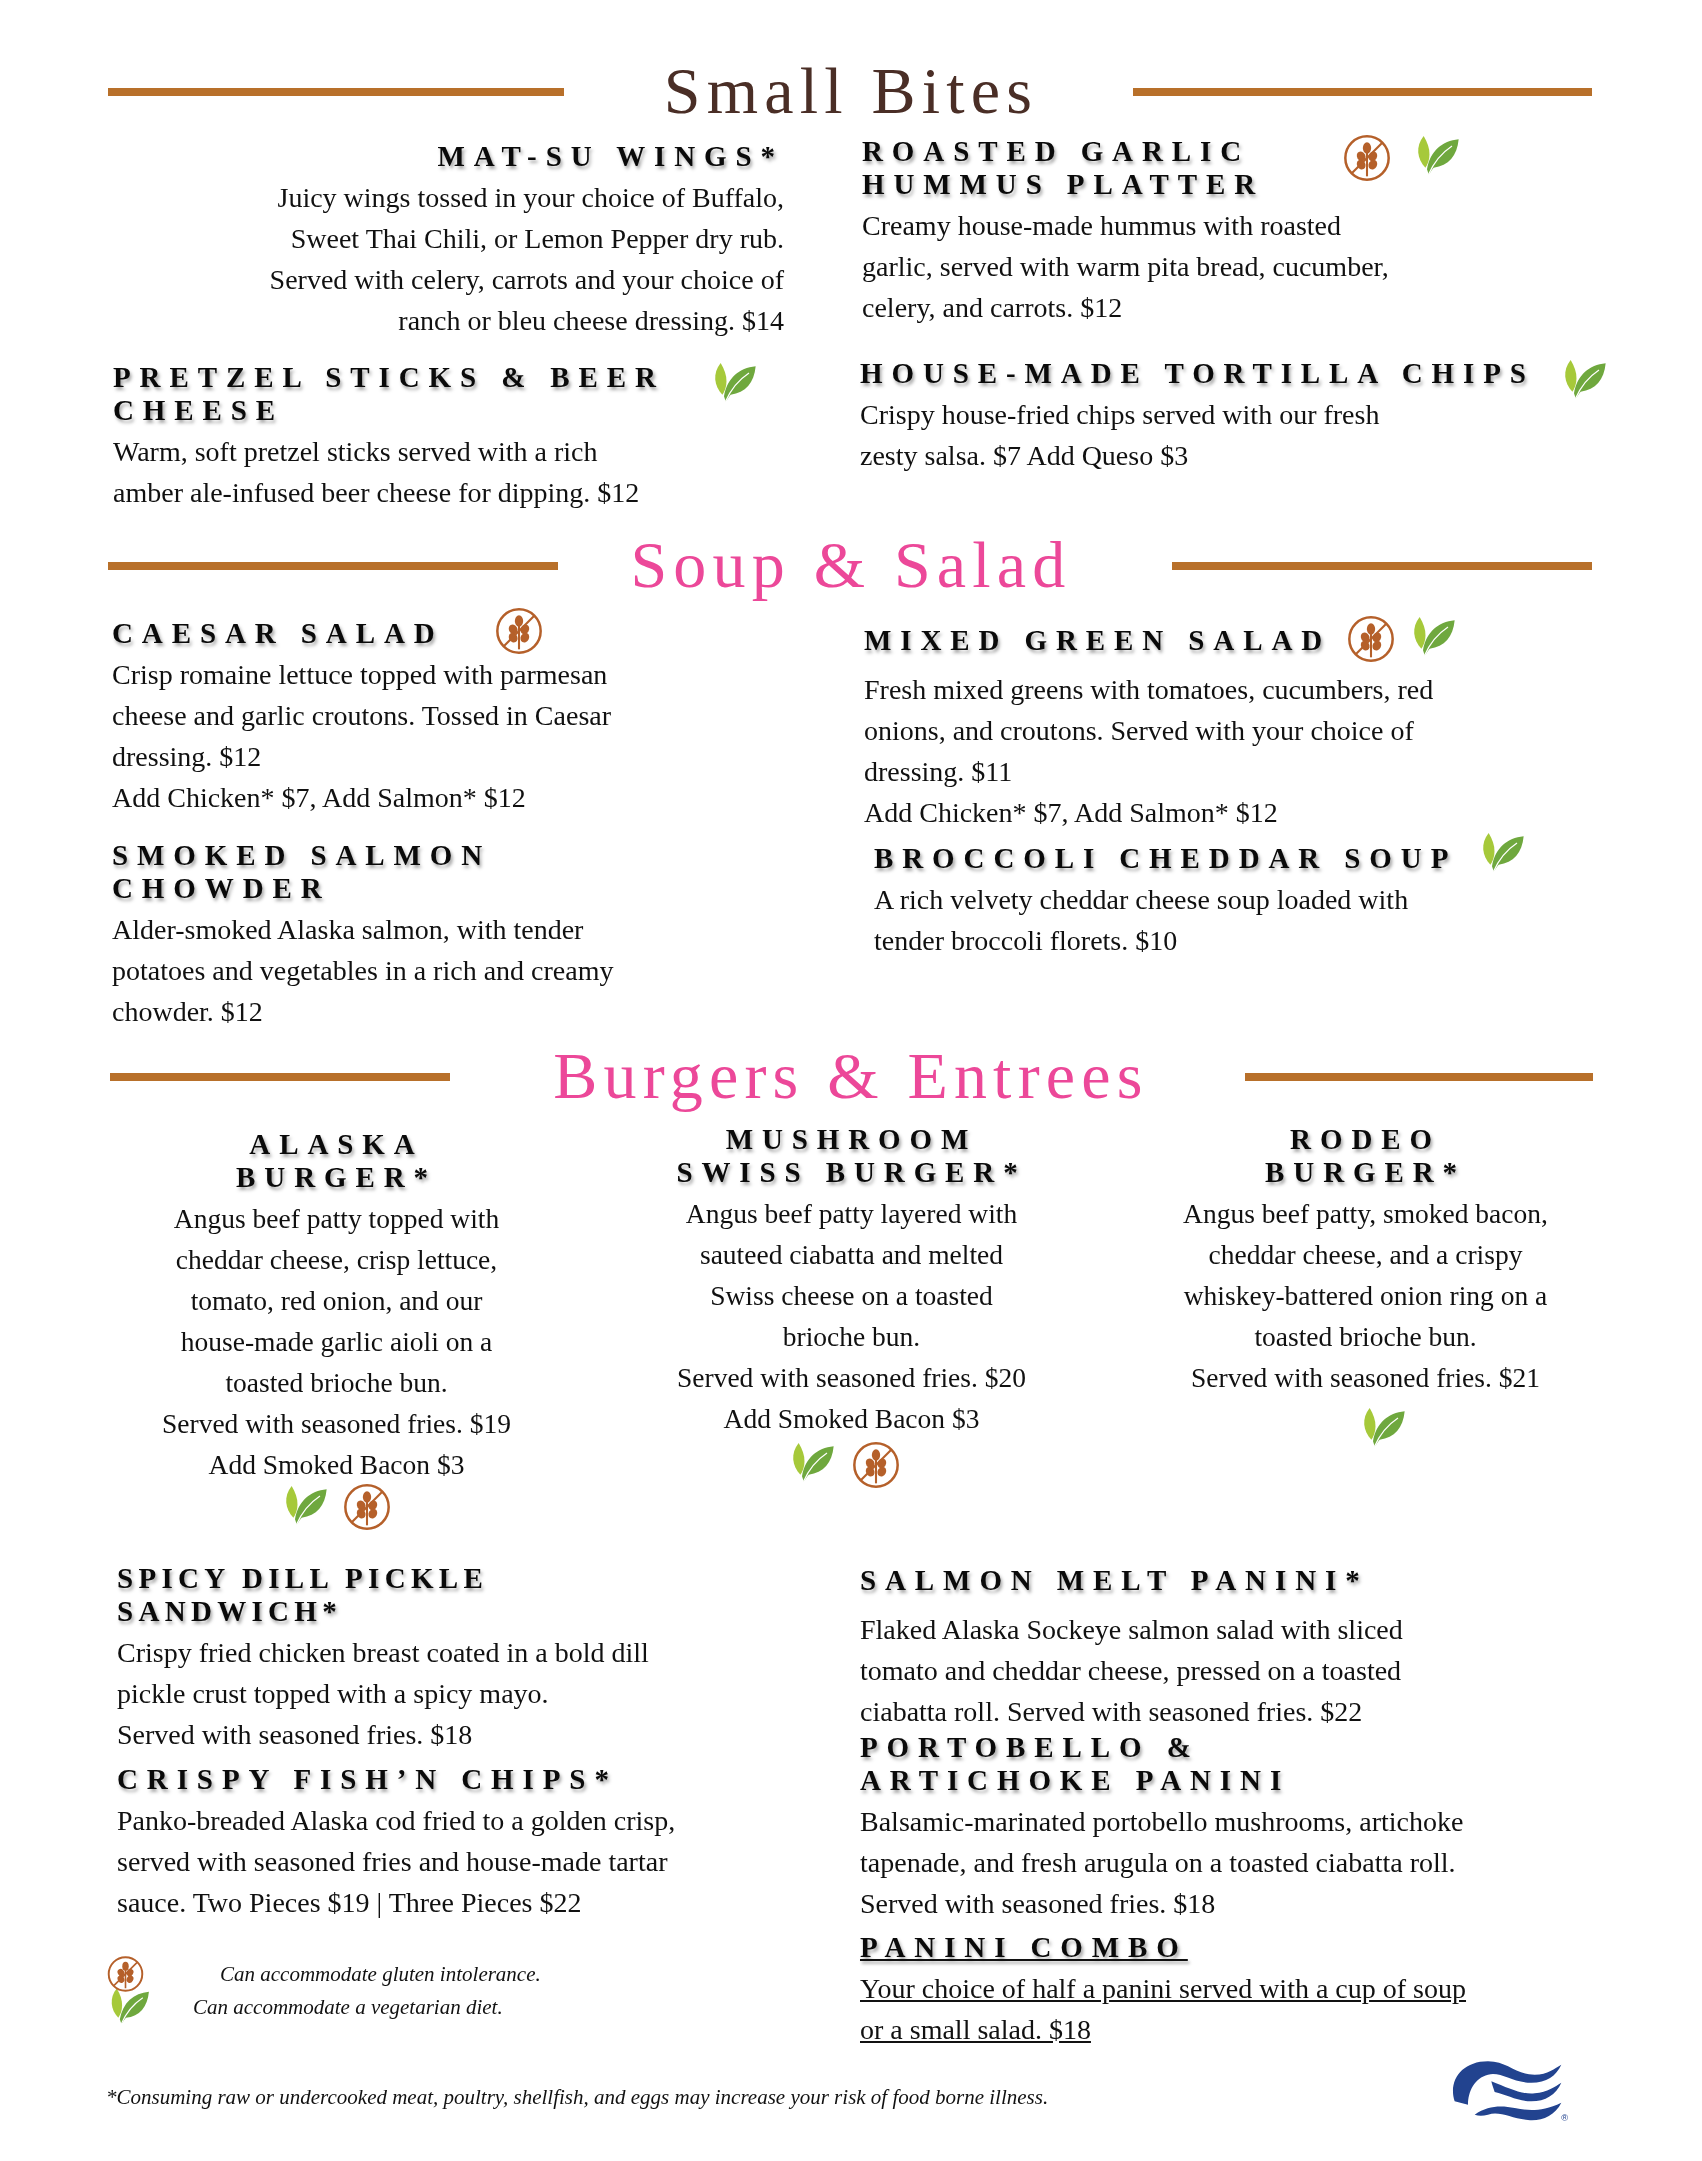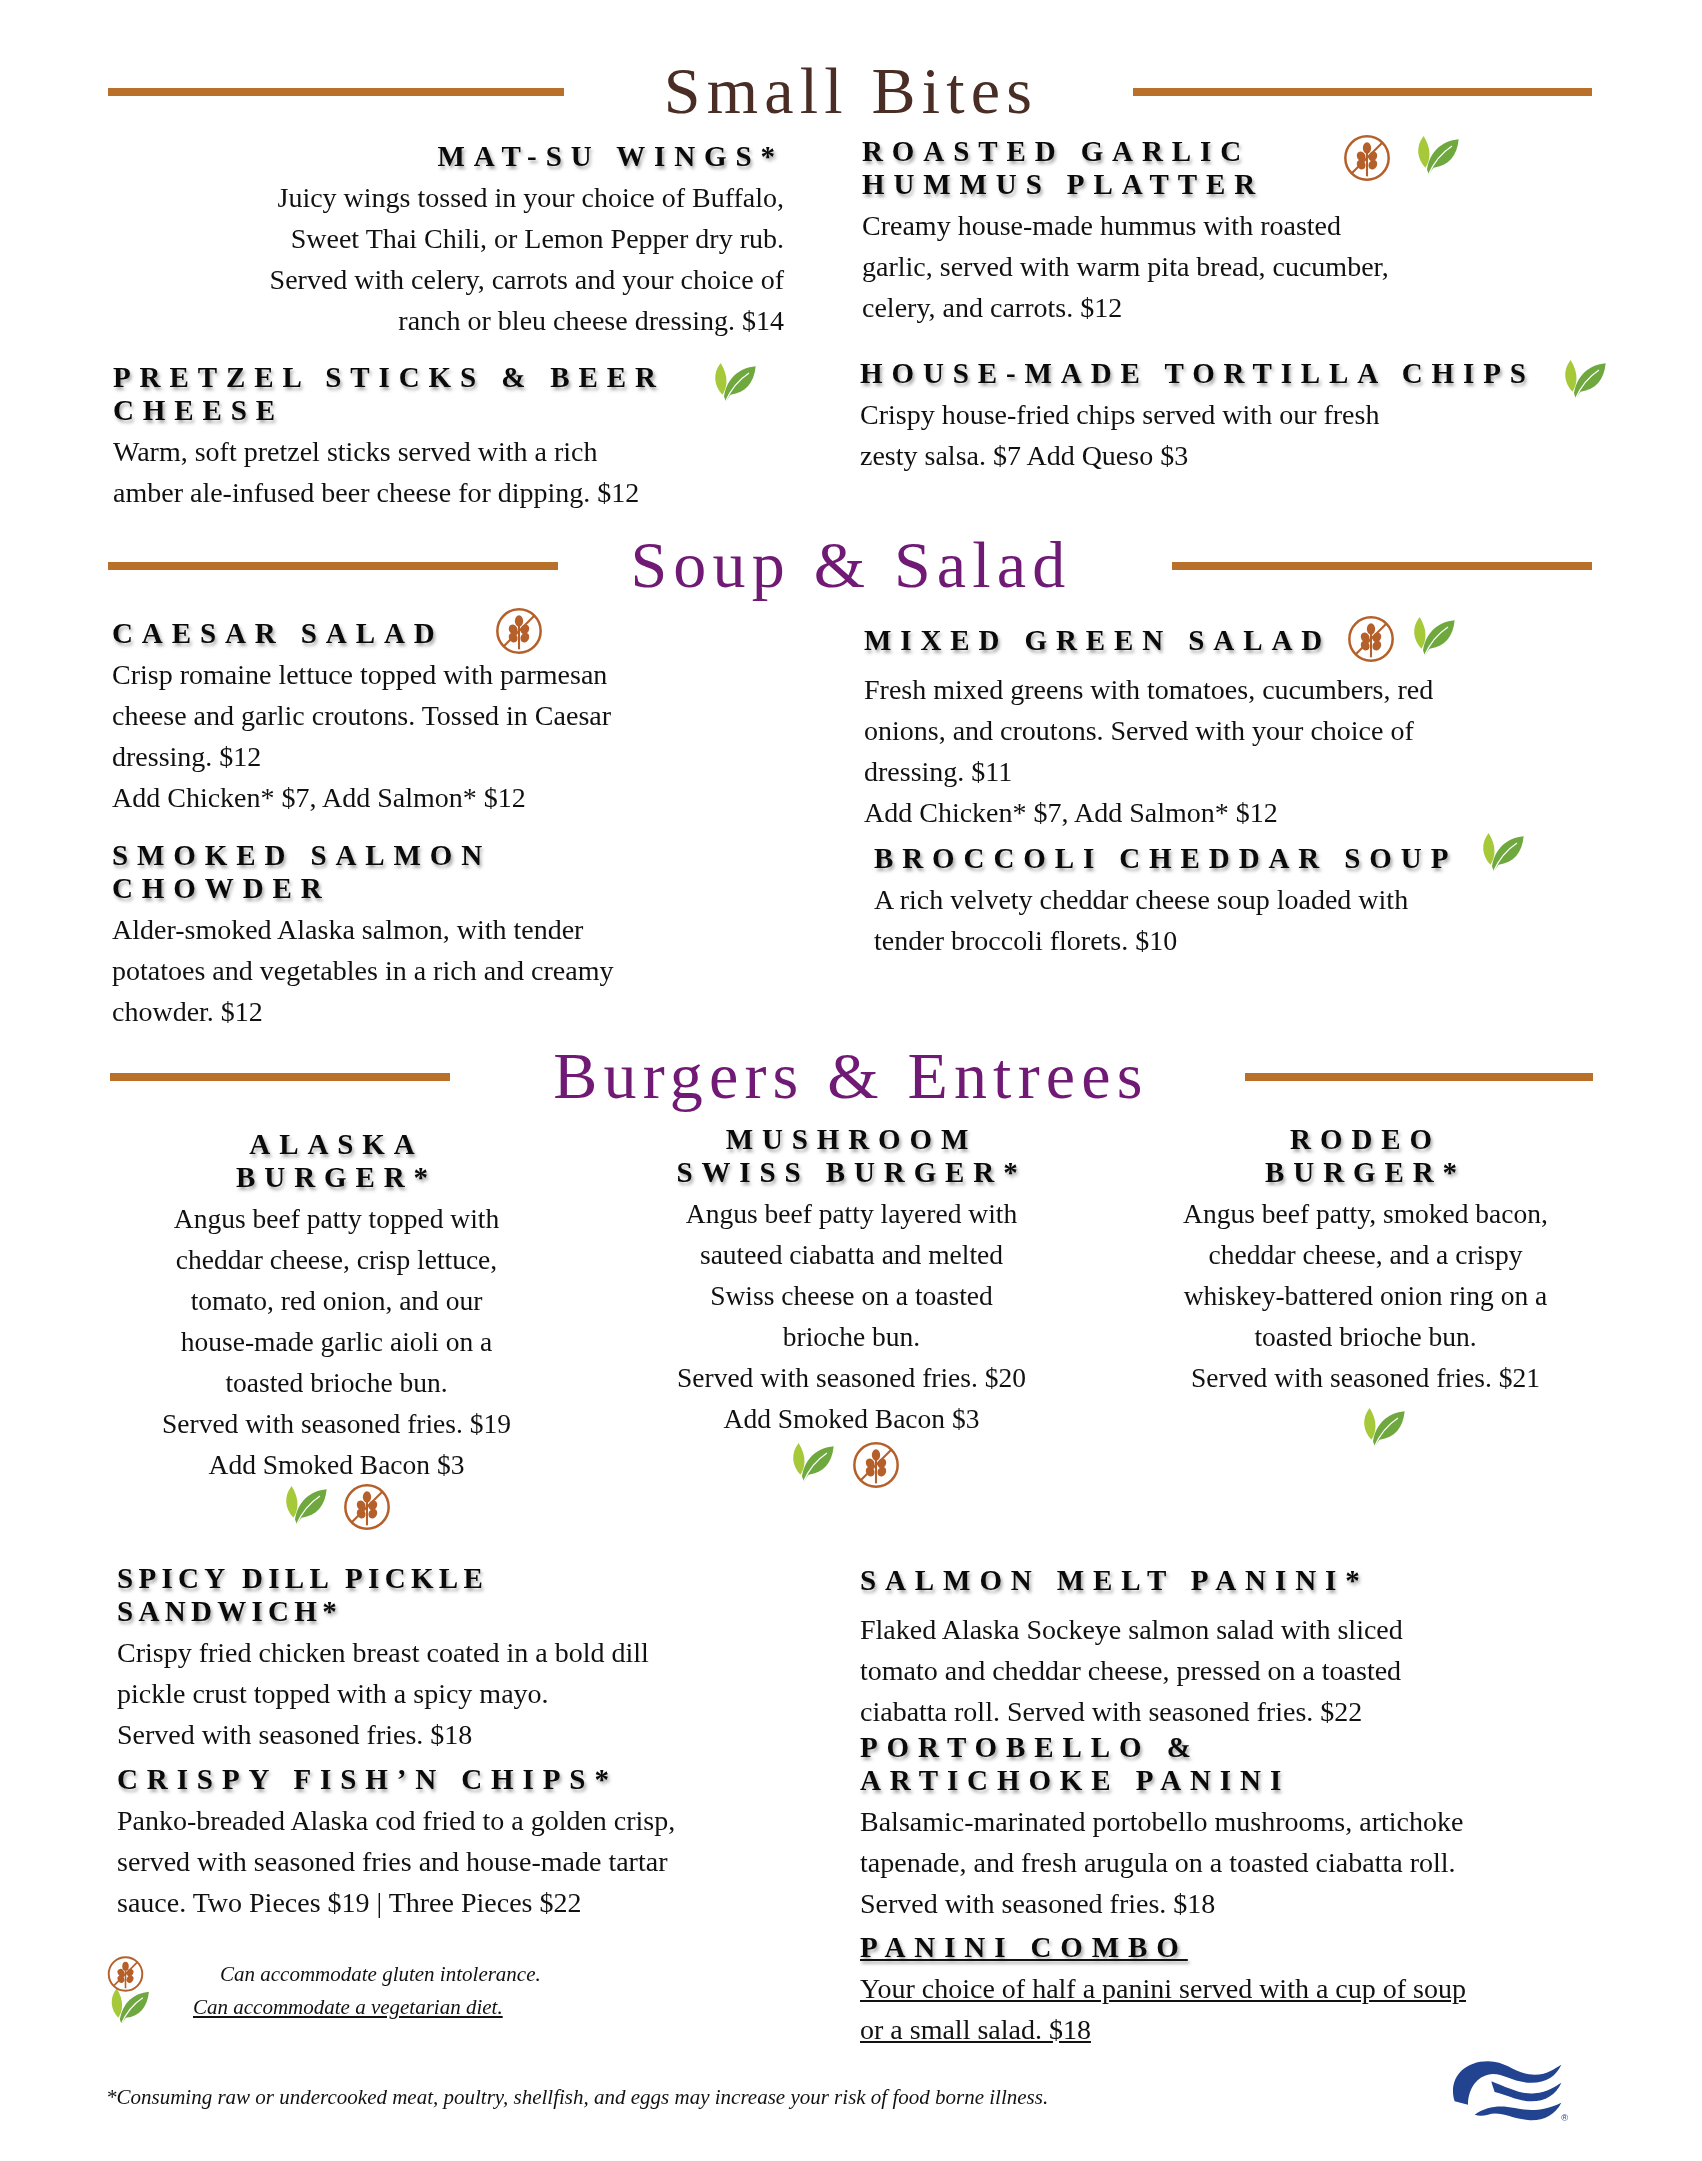--- a/index.html
+++ b/index.html
@@ -3,21 +3,21 @@
 <meta charset="utf-8">
 <style>
   * { box-sizing: border-box; margin: 0; padding: 0; }
   html, body { width: 1702px; height: 2162px; background: #ffffff; }
   body { position: relative; font-family: "Liberation Serif", "DejaVu Serif", serif; color: #111; overflow: hidden; }
 
   .section-header { position: absolute; left: 0; width: 1702px; height: 80px; }
   .section-header .bar { position: absolute; height: 8px; background: #b8702a; top: 50%; margin-top: -3.5px; }
   .section-header .title { position: absolute; top: 0; width: 100%; text-align: center; font-family: "Liberation Serif", serif; font-size: 66px; letter-spacing: 6.2px; line-height: 80px; }
   .title-brown { color: #4a2e26; }
-  .title-black { color: #701a75; }
+  .title-black { color: #ec4899; }
 
   .item { position: absolute; }
   .item-name { font-family: "Liberation Serif", serif; font-weight: bold; font-size: 29px; letter-spacing: 8.9px; line-height: 33px; color: #0a0a0a; text-shadow: 1.8px 2.7px 3.5px rgba(0,0,0,0.35); text-transform: uppercase; }
   .item-desc { font-family: "Liberation Serif", serif; font-size: 28px; line-height: 41px; color: #111; margin-top: 3.5px; }
   .item-desc div { white-space: nowrap; }
   .center { text-align: center; }
   .center .item-desc div { text-align: center; }
   .desc-roman { font-size: 27.5px; }
   .icon-abs { position: absolute; width: 50px; height: 50px; }
   .icon-abs svg { width: 100%; height: 100%; display: block; }
@@ -308,21 +308,21 @@
     <div>or a small salad.  $18</div>
   </div>
 </div>
 
 <div class="legend-row" style="top:1983px;">
   <div class="icon-abs" style="position:relative; width:46px; height:48px;">
       <svg viewBox="0 0 52 54" width="46" height="48">
         <use href="#leaf"></use>
       </svg>
     </div>
-  <span class="legend-text" style="margin-left:41px;text-decoration:underline;">Can accommodate a vegetarian diet.</span>
+  <span class="legend-text" style="margin-left:41px;">Can accommodate a vegetarian diet.</span>
 </div>
 <div class="legend-row" style="top:1952px;gap:27px;">
   <div class="icon-abs" style="position:relative; width:39px; height:44px;">
       <svg viewBox="0 0 44 50" width="39" height="44">
         <use href="#nowheat"></use>
       </svg>
     </div>
   <span class="legend-text" style="margin-left:48px;">Can accommodate gluten intolerance.</span>
 </div>
 

